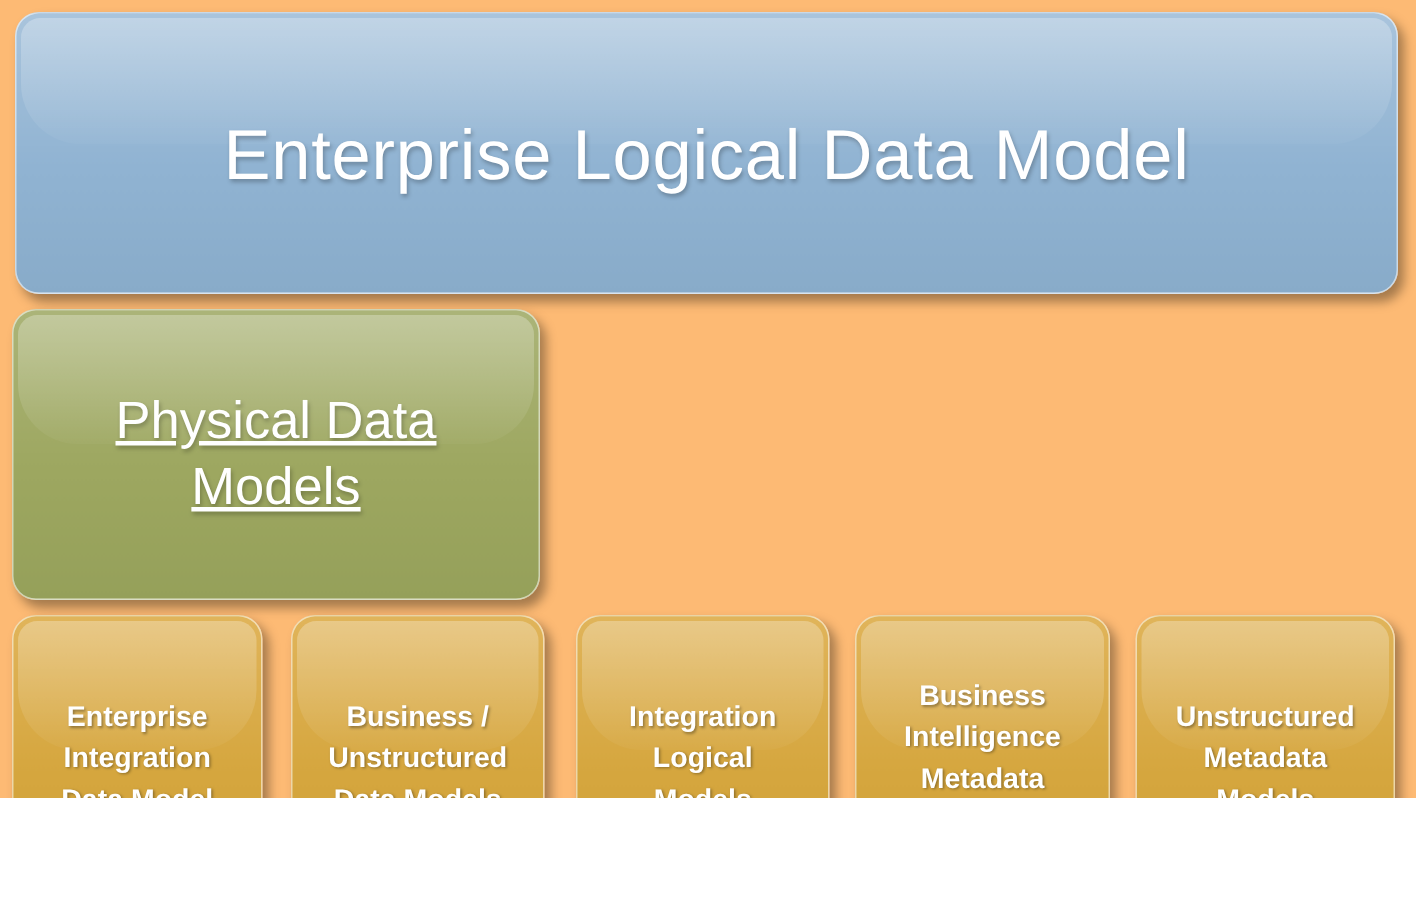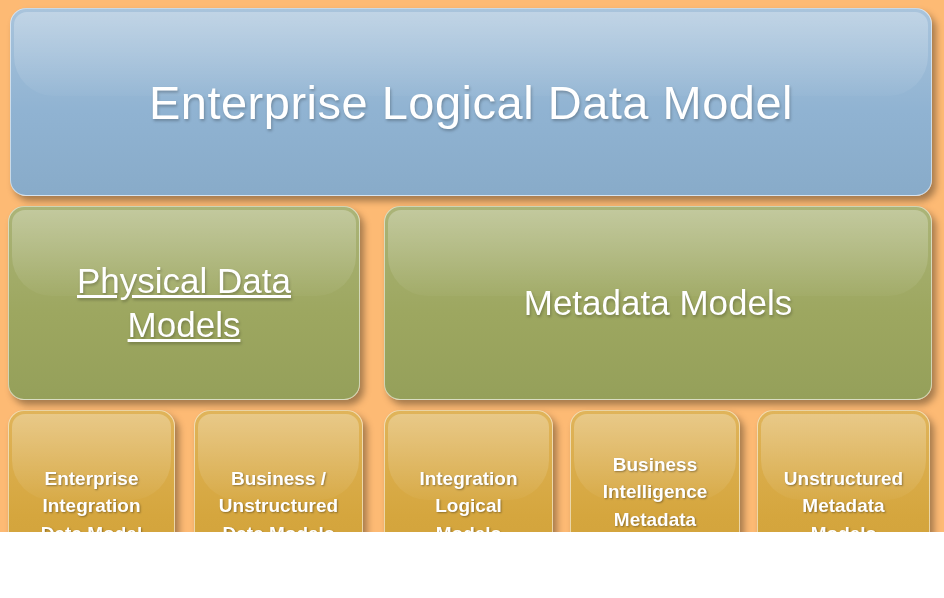--- a/index.html
+++ b/index.html
@@ -91,24 +91,20 @@
   <div class="box title-box">
     <div class="inner-highlight"></div>
     <div class="label">Enterprise Logical Data Model</div>
   </div>
 
   <div class="box l2-box physical-box">
     <div class="inner-highlight"></div>
     <div class="label">Physical Data Models</div>
   </div>
 
-  <div class="box l2-box metadata-box">
-    <div class="inner-highlight"></div>
-    <div class="label">Metadata Models</div>
-  </div>
 
   <div class="box l3-box l3-1">
     <div class="inner-highlight"></div>
     <div class="label">Enterprise Integration Data Model</div>
   </div>
 
   <div class="box l3-box l3-2">
     <div class="inner-highlight"></div>
     <div class="label">Business / Unstructured Data Models</div>
   </div>

